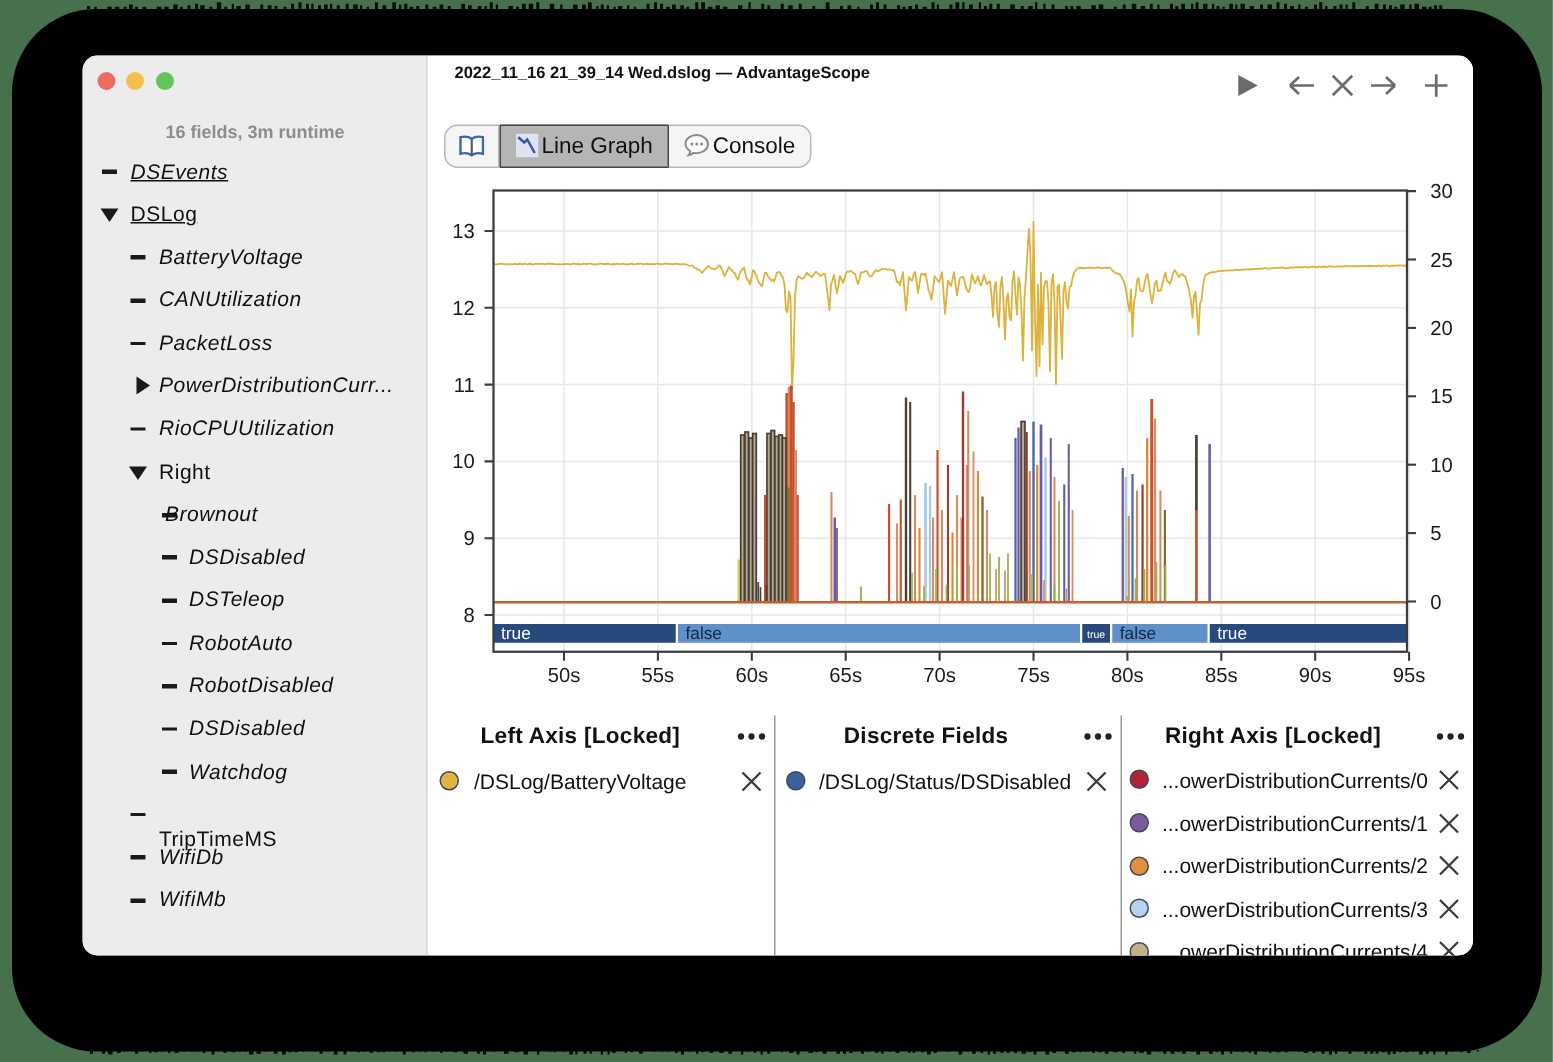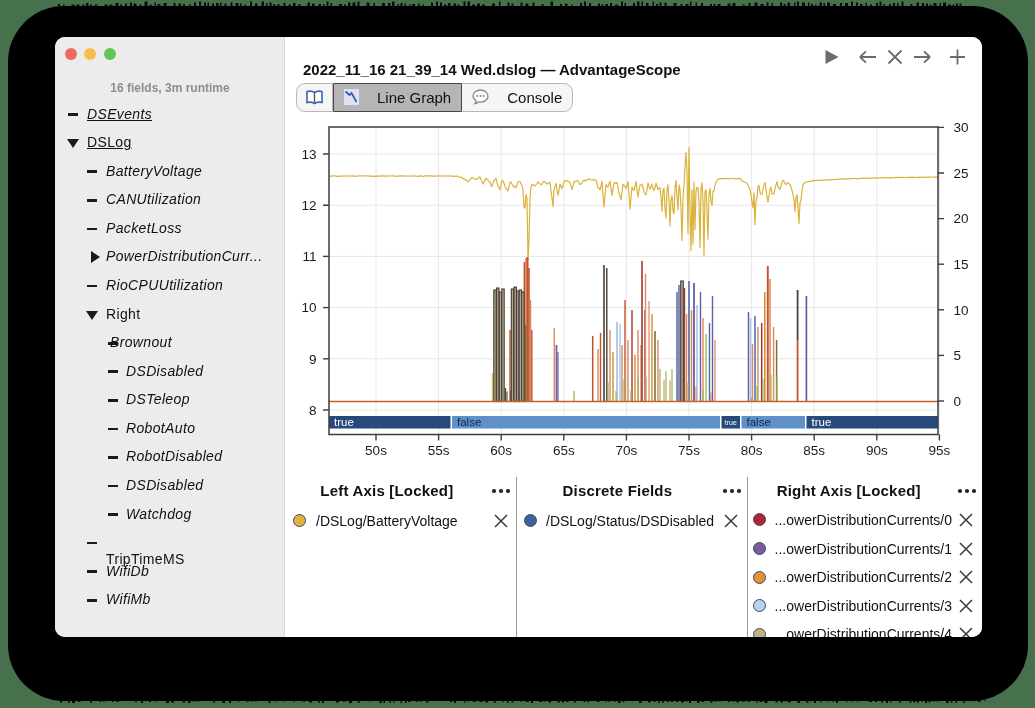--- a/index.html
+++ b/index.html
@@ -5,24 +5,24 @@
 .bgsvg{position:absolute;left:0;top:0}
 .win{position:absolute;left:55px;top:37px;width:927px;height:600px;background:#fff;border-radius:10px;overflow:hidden}
 .side{position:absolute;left:0;top:0;width:230px;height:600px;background:#ececec;border-right:1px solid #d8d8d8}
 .tl{position:absolute;width:12px;height:12px;border-radius:50%;top:11px}
 .meta{position:absolute;top:44px;left:0;width:230px;text-align:center;font-size:12px;font-weight:bold;color:#8d8d8d}
 .ticon{position:absolute;display:block}
 .tri-d{width:0;height:0;border-left:6px solid transparent;border-right:6px solid transparent;border-top:9px solid #1a1a1a}
 .tri-r{width:0;height:0;border-top:6px solid transparent;border-bottom:6px solid transparent;border-left:9px solid #1a1a1a}
 .trow{position:absolute;font-size:14px;letter-spacing:0.35px;color:#111;white-space:nowrap}
 .main{position:absolute;left:231px;top:0;width:696px;height:600px;background:#fff}
-.wtitle{position:absolute;left:17px;top:24px;font-size:15px;font-weight:bold;color:#111;white-space:nowrap}
+.wtitle{position:absolute;left:17px;top:6px;font-size:11px;font-weight:bold;color:#111;white-space:nowrap}
 .tbi{position:absolute}
 .tabs{position:absolute;left:10px;top:45.5px;height:29px;background:#f5f5f4;border:1px solid #b8b8b8;border-radius:9px;display:flex;align-items:stretch}
-.tab{display:flex;align-items:center;padding:0 10px;font-size:15px;color:#111;gap:18px}
+.tab{display:flex;align-items:center;padding:0 10px;font-size:15px;color:#111;gap:2px}
 .tab.first{border-right:1px solid #b8b8b8;padding:0 9px}
 .tab.sel{background:#b5b5b5;border:1.5px solid #464646;margin:-1px 0;border-radius:1px}
 .chart{position:absolute;left:-1px;top:78px}
 .lhead{position:absolute;transform:translateX(-50%);top:0;font-weight:bold;font-size:15px;letter-spacing:0.2px;white-space:nowrap;color:#111}
 .lhead{margin-top:-9px}
 .lrow{position:absolute;font-size:14px;line-height:18px;color:#111;white-space:nowrap}
 .lc{position:absolute;width:13px;height:13px;border-radius:50%;border:1.4px solid #414b56}
 .xi{position:absolute}
 .ldiv{position:absolute;top:440px;width:1px;height:160px;background:#9a9a9a}
 </style></head><body>

